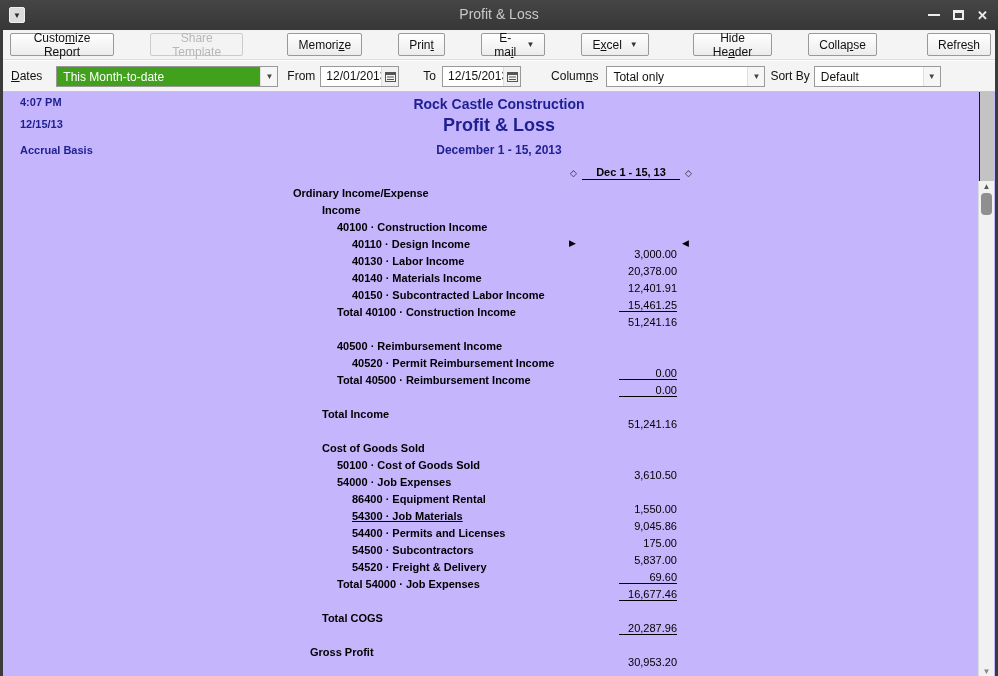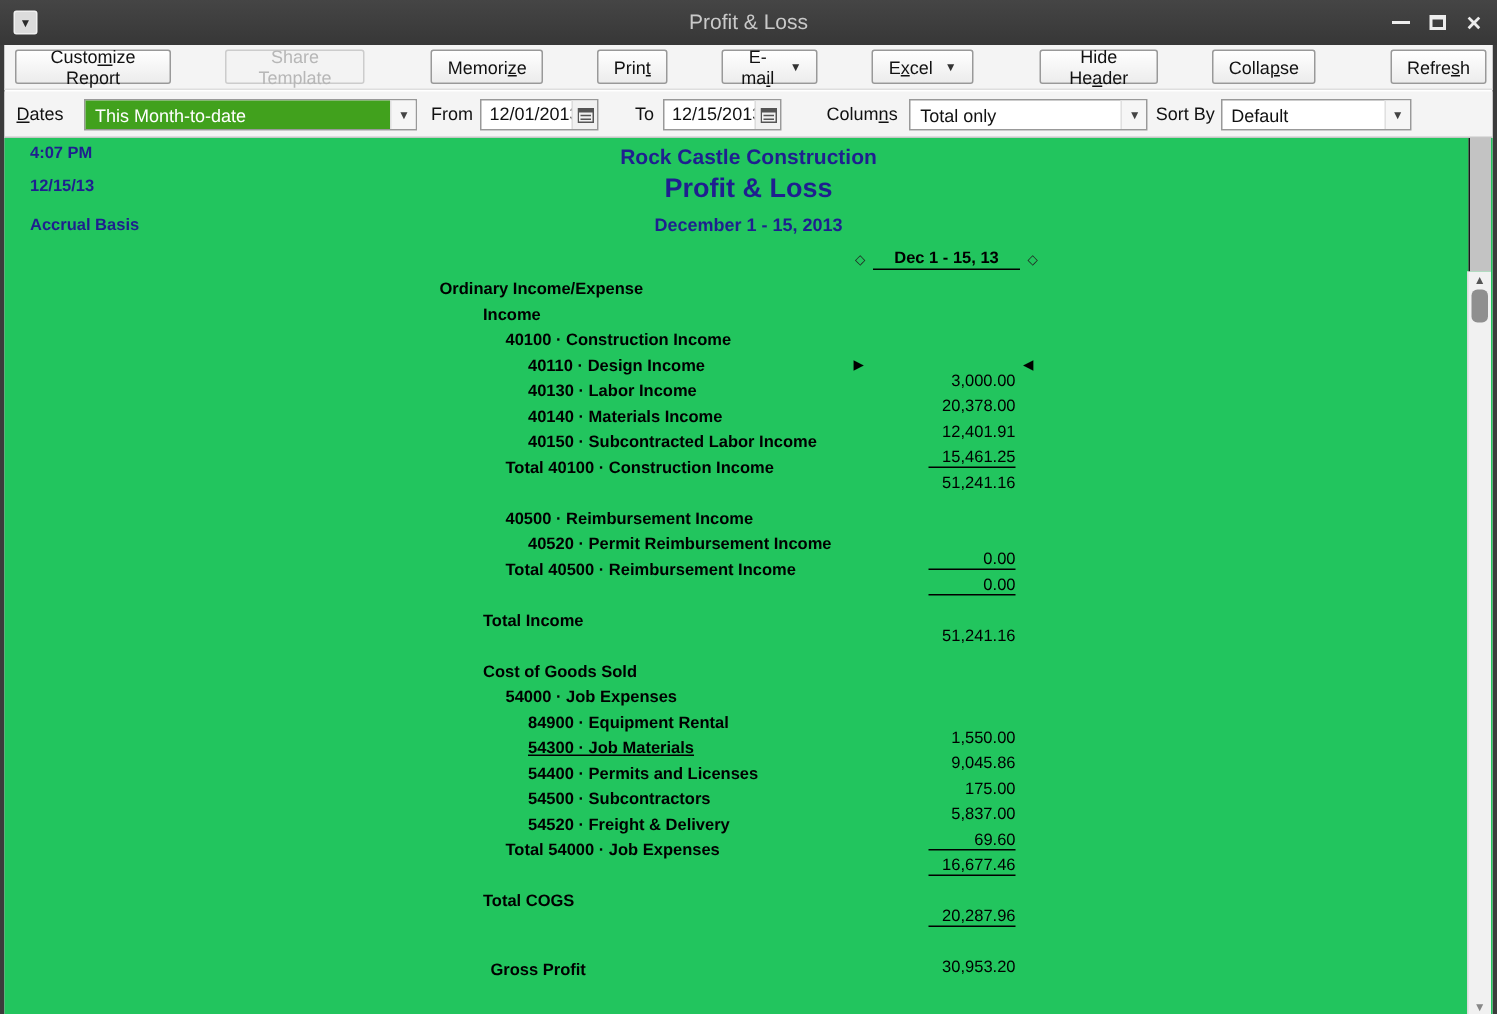--- a/index.html
+++ b/index.html
@@ -47,21 +47,21 @@
   .combo .val { padding:3px 6px; white-space:nowrap; overflow:hidden; font-size:12px; }
   .combo .arr { width:17px; display:flex; align-items:center; justify-content:center;
                 font-size:8px; color:#444; background:#f6f6f6; border-left:1px solid #e0e0e0; }
   .combo.green .val { background:#41a11d; color:#fff; width:203px; }
   .datefield { display:inline-flex; border:1px solid #999; background:#fff;
                height:21px; align-items:center; }
   .datefield .dval { width:60px; padding:0 5px; font-size:12px; }
   .cal { width:17px; height:19px; display:flex; align-items:center; justify-content:center;
          background:#f1f1f1; border-left:1px solid #ddd; }
   
-  .report { position:absolute; top:62px; left:0; right:0; bottom:0; background:#22c55e; }
+  .report { position:absolute; top:62px; left:0; right:0; bottom:0; background:#c4b5fd; }
   .navy { color:#1f1f8f; }
   .stamp { position:absolute; left:17px; font-size:11px; font-weight:bold; }
   .r-company { position:absolute; top:4px; left:0; right:0; text-align:center;
                font-size:14px; font-weight:bold; }
   .r-title { position:absolute; top:23px; left:0; right:0; text-align:center;
              font-size:18px; font-weight:bold; }
   .r-period { position:absolute; top:51px; left:0; right:0; text-align:center;
               font-size:12px; font-weight:bold; }
   .colhead { position:absolute; top:72px; left:567px; width:122px; height:17px;
              display:flex; align-items:center; }
@@ -246,24 +246,28 @@
           <div class="row"></div>
           <div class="row">
             <span class="lab" style="left: 319px;">Total Income</span>
             <span class="val">51,241.16</span>
           </div>
           <div class="row"></div>
           <div class="row">
             <span class="lab" style="left: 319px;">Cost of Goods Sold</span>
           </div>
           <div class="row">
+            <span class="lab" style="left: 334px;">50100 · Cost of Goods Sold</span>
+            <span class="val">3,610.50</span>
+          </div>
+          <div class="row">
             <span class="lab" style="left: 334px;">54000 · Job Expenses</span>
           </div>
           <div class="row">
-            <span class="lab" style="left: 349px;">84900 · Equipment Rental</span>
+            <span class="lab" style="left: 349px;">86400 · Equipment Rental</span>
             <span class="val">1,550.00</span>
           </div>
           <div class="row">
             <span class="lab" style="left: 349px; text-decoration: underline;">54300 · Job Materials</span>
             <span class="val">9,045.86</span>
           </div>
           <div class="row">
             <span class="lab" style="left: 349px;">54400 · Permits and Licenses</span>
             <span class="val">175.00</span>
           </div>
@@ -279,21 +283,21 @@
             <span class="lab" style="left: 334px;">Total 54000 · Job Expenses</span>
             <span class="val ul">16,677.46</span>
           </div>
           <div class="row"></div>
           <div class="row">
             <span class="lab" style="left: 319px;">Total COGS</span>
             <span class="val ul">20,287.96</span>
           </div>
           <div class="row"></div>
           <div class="row">
-            <span class="lab" style="left: 324px; margin-top: 12px;">Gross Profit</span>
+            <span class="lab" style="left: 307px;">Gross Profit</span>
             <span class="val">30,953.20</span>
           </div>
         </div>
 
       <div class="sb-filler"></div>
       <div class="scrollbar">
         <div class="sb-up">▲</div>
         <div class="sb-thumb"></div>
         <div class="sb-down">▼</div>
       </div>

